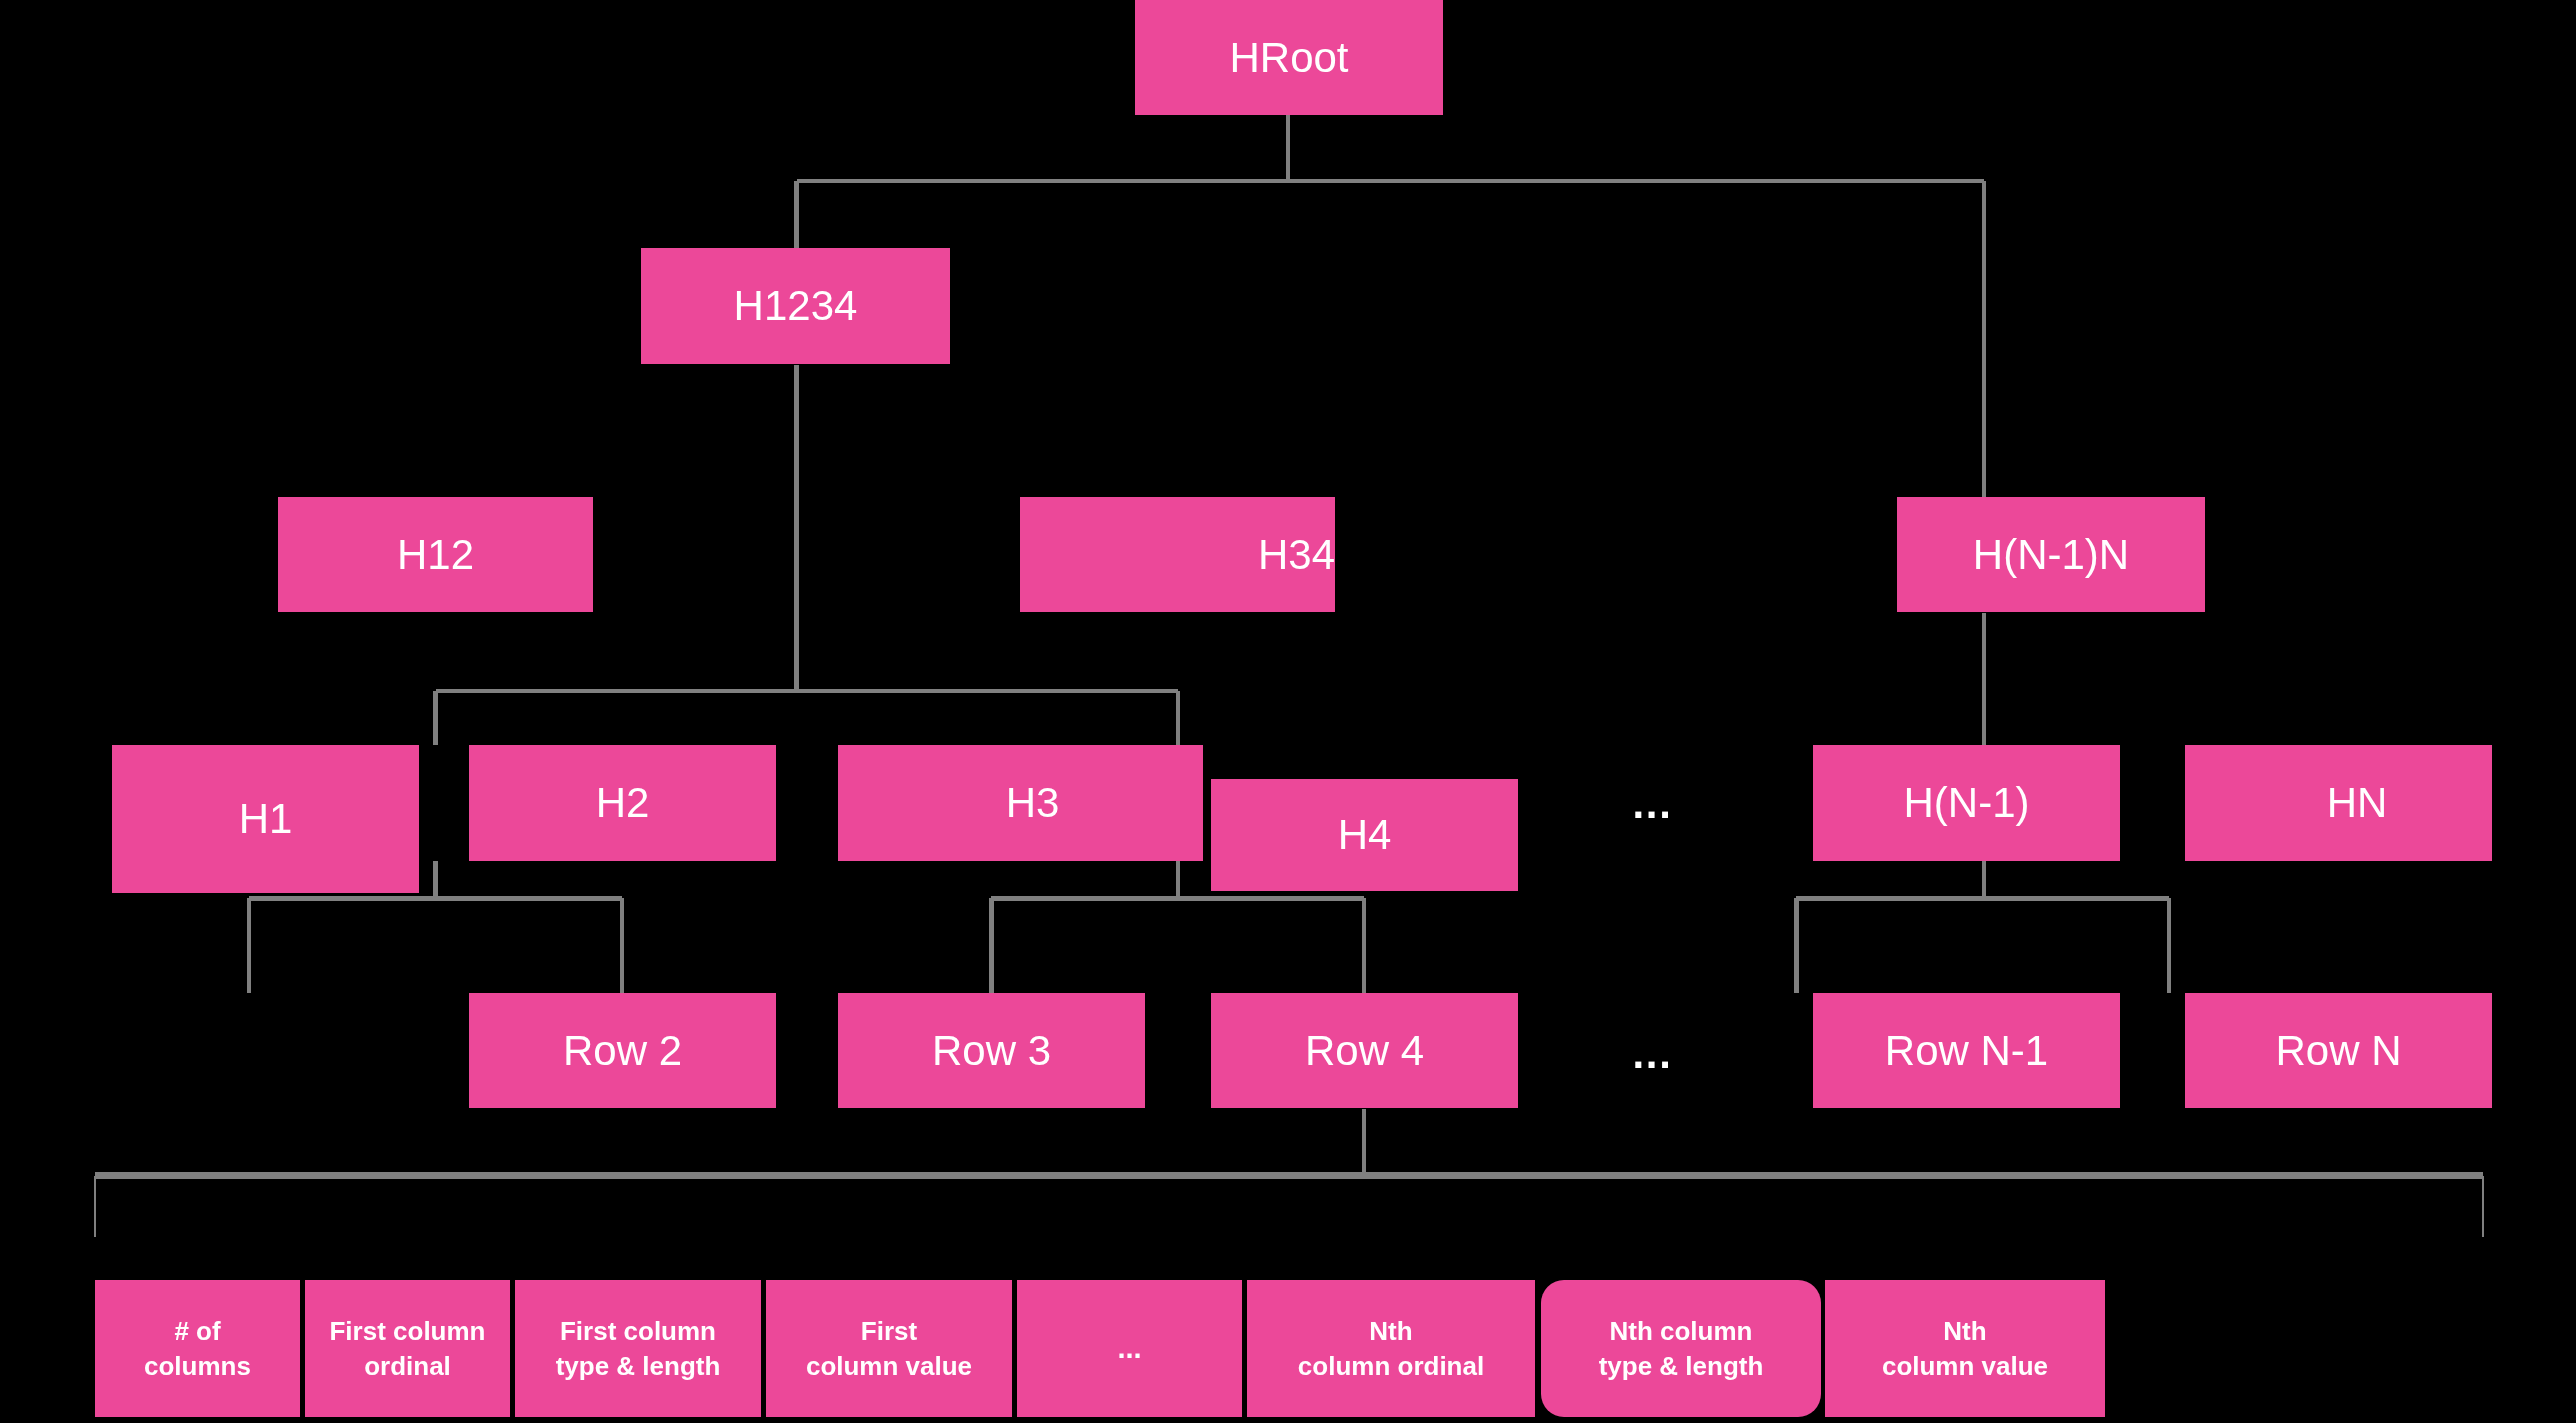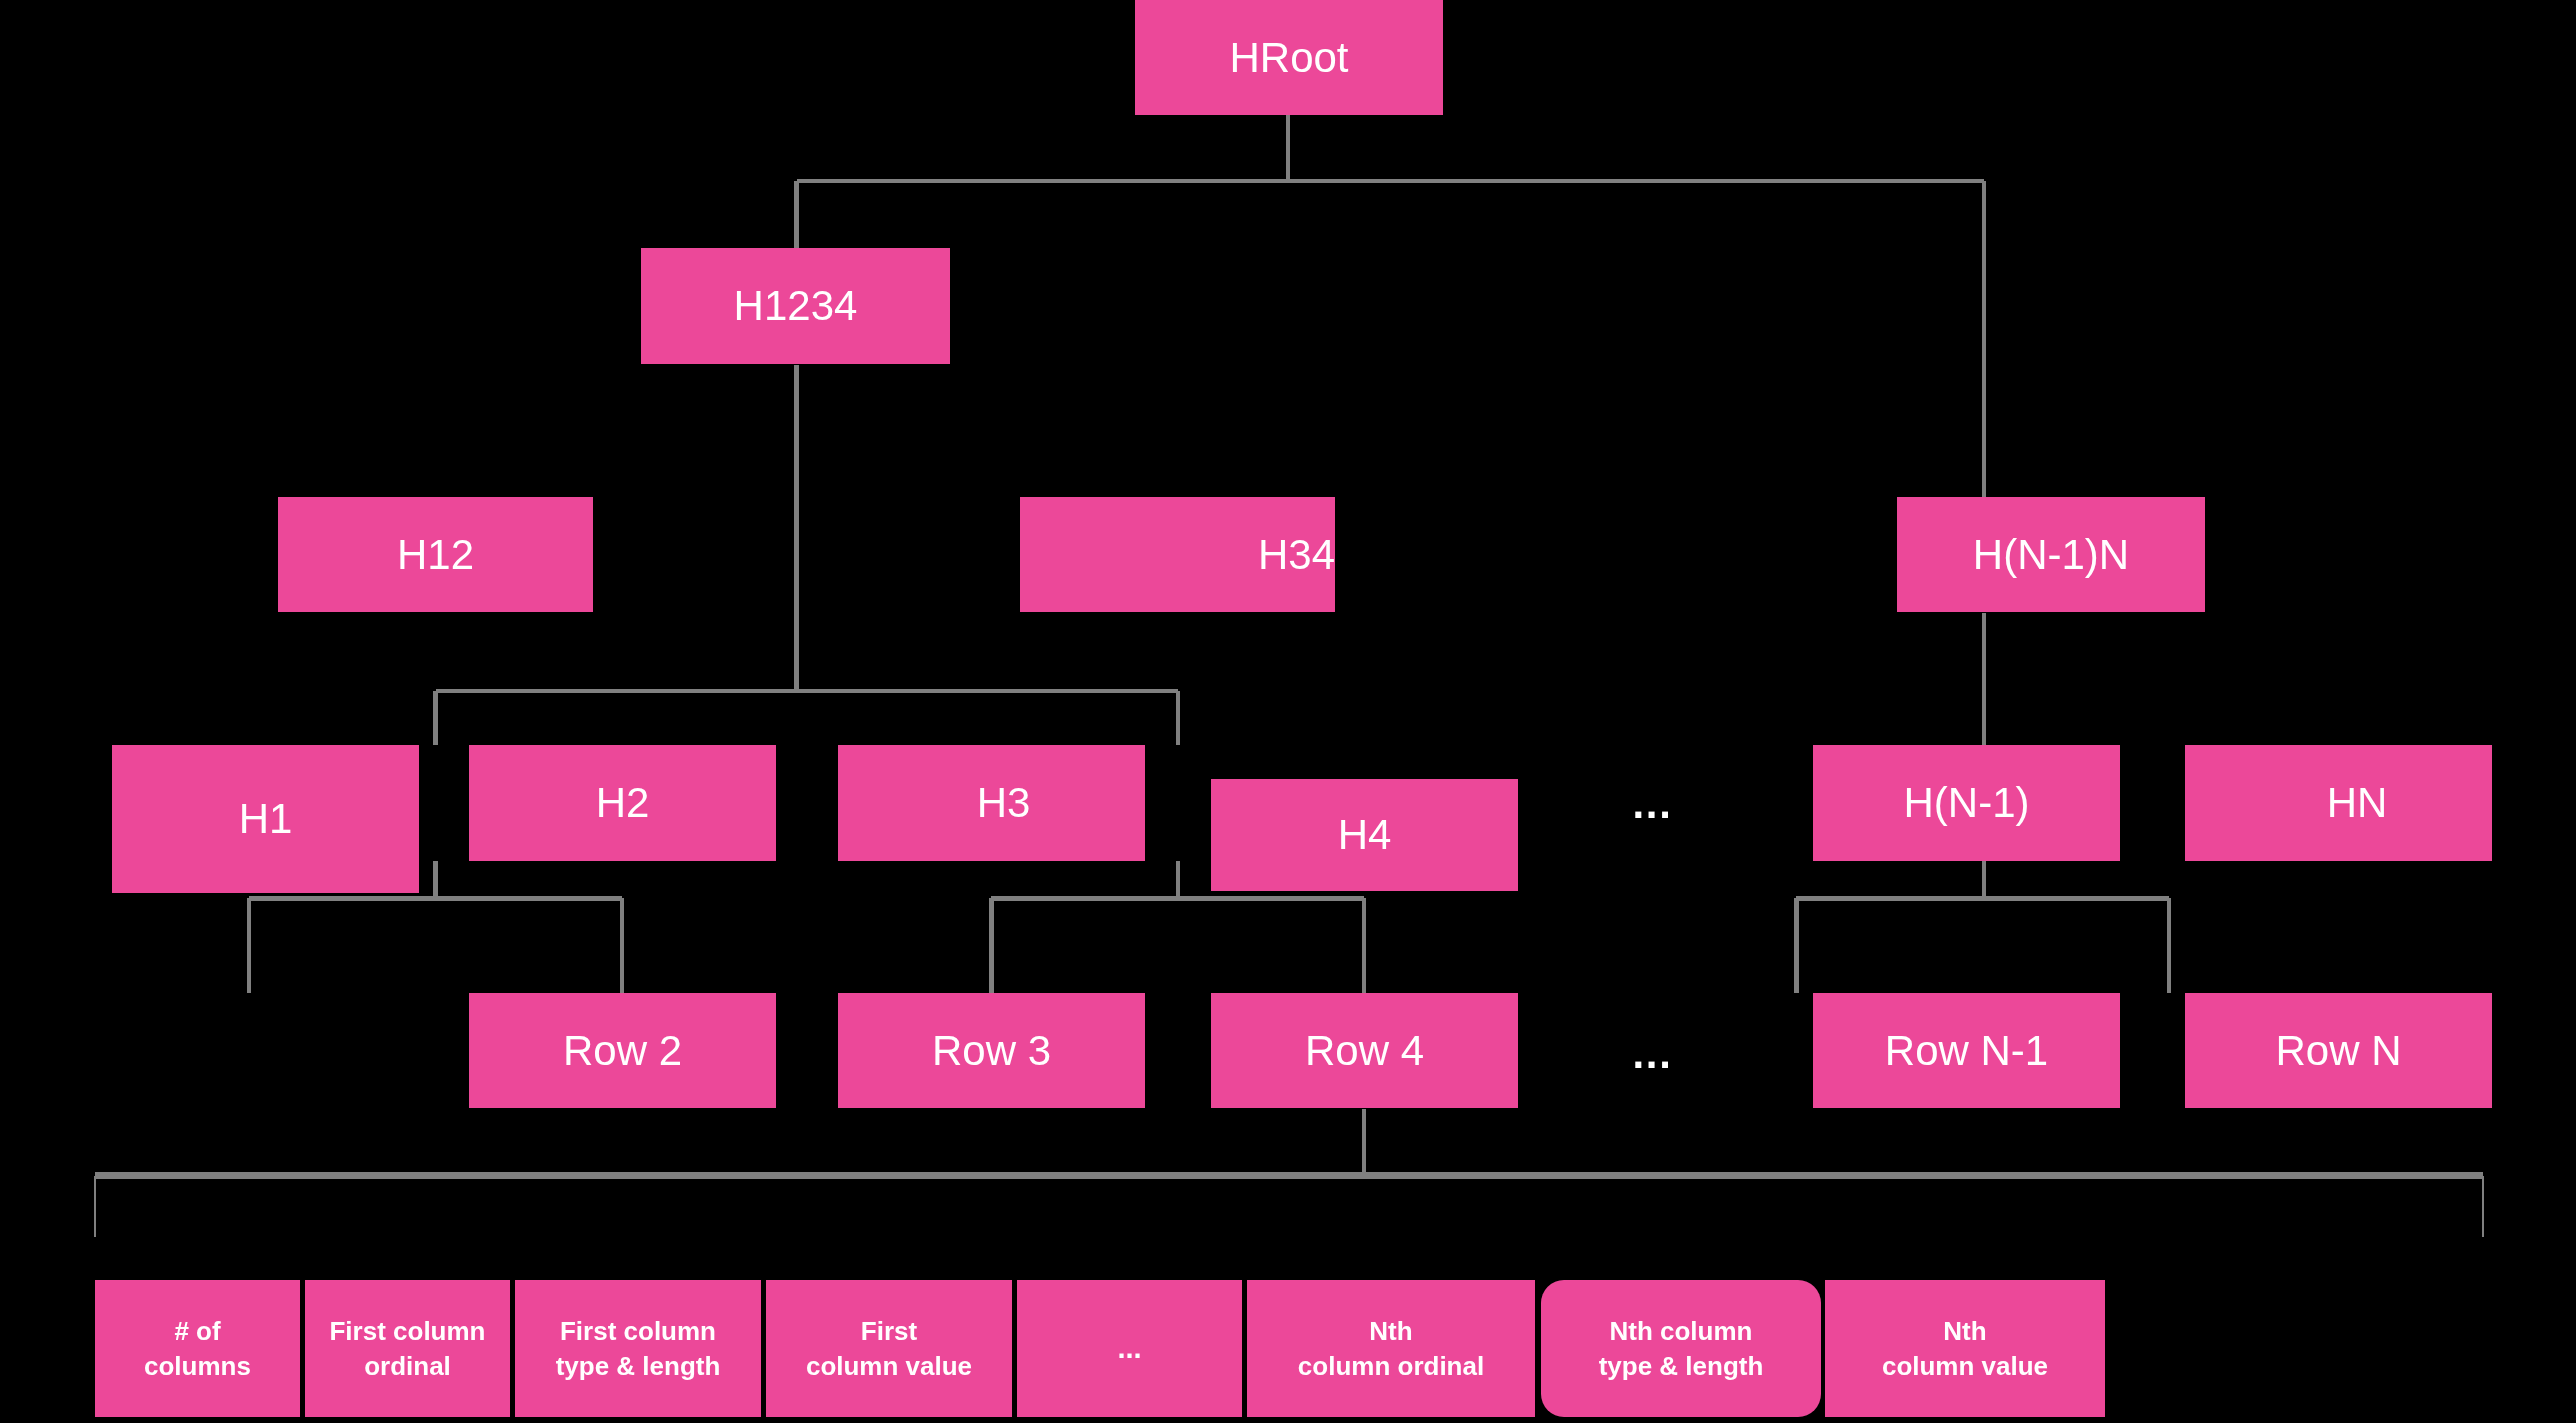--- a/index.html
+++ b/index.html
@@ -118,21 +118,21 @@
   <div class="node tree" style="left:1897px; top:497px; width:308px; height:115px;">
     <span>H(N-1)N</span>
   </div>
 
   <div class="node tree" style="left:96px; top:745px; width:307px; height:148px;margin-left:16px;">
     <span>H1</span>
   </div>
   <div class="node tree" style="left:469px; top:745px; width:307px; height:116px;">
     <span>H2</span>
   </div>
-  <div class="node tree" style="left:838px; top:745px; width:307px; height:116px;padding-left:24px;">
+  <div class="node tree" style="left:838px; top:745px; width:365px; height:116px;padding-left:24px;">
     <span>H3</span>
   </div>
   <div class="node tree" style="left:1211px; top:745px; width:307px; height:112px;margin-top:34px;">
     <span>H4</span>
   </div>
   <div class="ellipsis-mark" style="left:1576px; top:780px; width:153px; height:47px;">...</div>
   <div class="node tree" style="left:1813px; top:745px; width:307px; height:116px;">
     <span>H(N-1)</span>
   </div>
   <div class="node tree" style="left:2185px; top:745px; width:307px; height:116px;padding-left:37px;">

